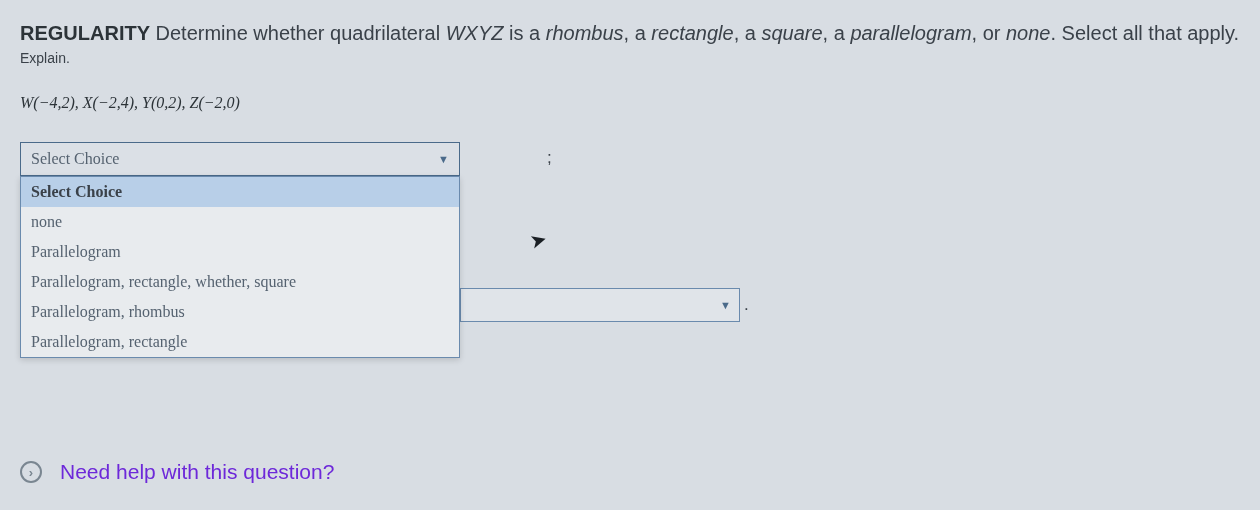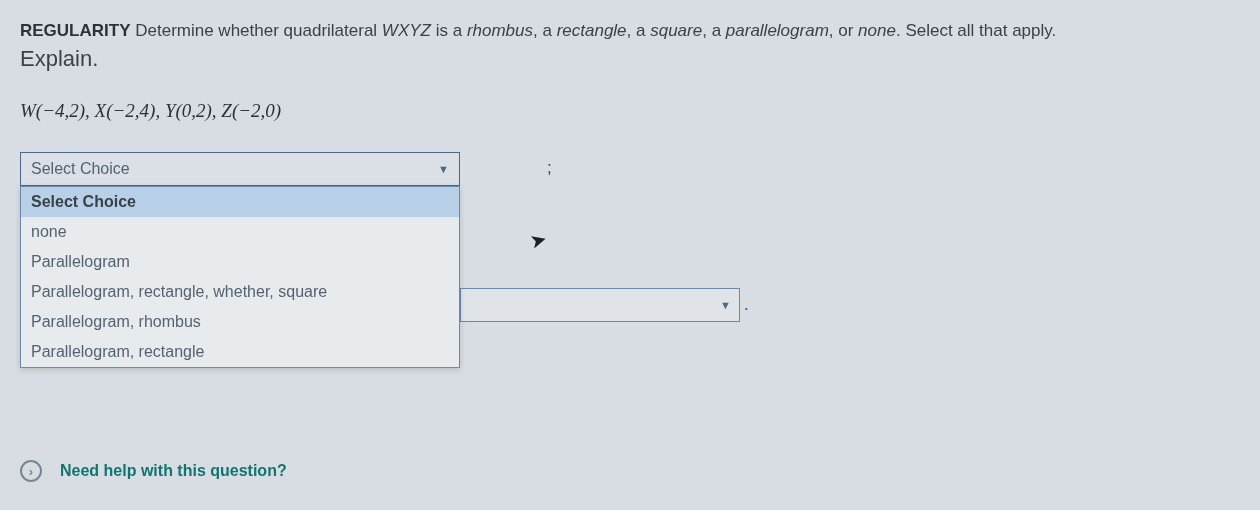--- a/index.html
+++ b/index.html
@@ -11,49 +11,50 @@
       font-family: Arial, Helvetica, sans-serif;
       background: #d8dde3;
       width: 1260px;
       height: 510px;
       padding: 18px 20px;
       color: #3a4149;
       position: relative;
       overflow: hidden;
     }
     .prompt-line {
-      font-size: 17px;
+      font-size: 20px;
       line-height: 1.5;
       margin-bottom: 2px;
     }
     .bold-label {
       font-weight: 700;
       color: #2c3338;
     }
     .italic {
       font-style: italic;
     }
     .explain {
-      font-size: 22px;
+      font-size: 14px;
       margin-bottom: 28px;
     }
     .coords {
-      font-size: 19px;
+      font-size: 16px;
       font-style: italic;
       font-family: 'Times New Roman', Times, serif;
       color: #2c3338;
       margin-bottom: 30px;
     }
     .select-row {
       display: flex;
       align-items: flex-start;
     }
     .select-wrap {
       position: relative;
       width: 524px;
+      font-family: Liberation Serif, serif;
     }
     .select-closed {
       width: 440px;
       height: 34px;
       border: 1px solid #4a6a8a;
       background: #dbe0e6;
       display: flex;
       align-items: center;
       padding: 0 10px;
       font-size: 16px;
@@ -129,23 +130,23 @@
       border: 2px solid #7a8691;
       border-radius: 50%;
       display: flex;
       align-items: center;
       justify-content: center;
       font-size: 13px;
       color: #7a8691;
       font-weight: bold;
     }
     .help-text {
-      font-size: 16px;
-      font-weight: 700;
-      color: #0f766e;
+      font-size: 21px;
+      font-weight: 400;
+      color: #6d28d9;
     }
     .cursor {
       position: absolute;
       left: 530px;
       top: 228px;
       font-size: 20px;
       color: #1a1f24;
       transform: rotate(-15deg);
       pointer-events: none;
     }

